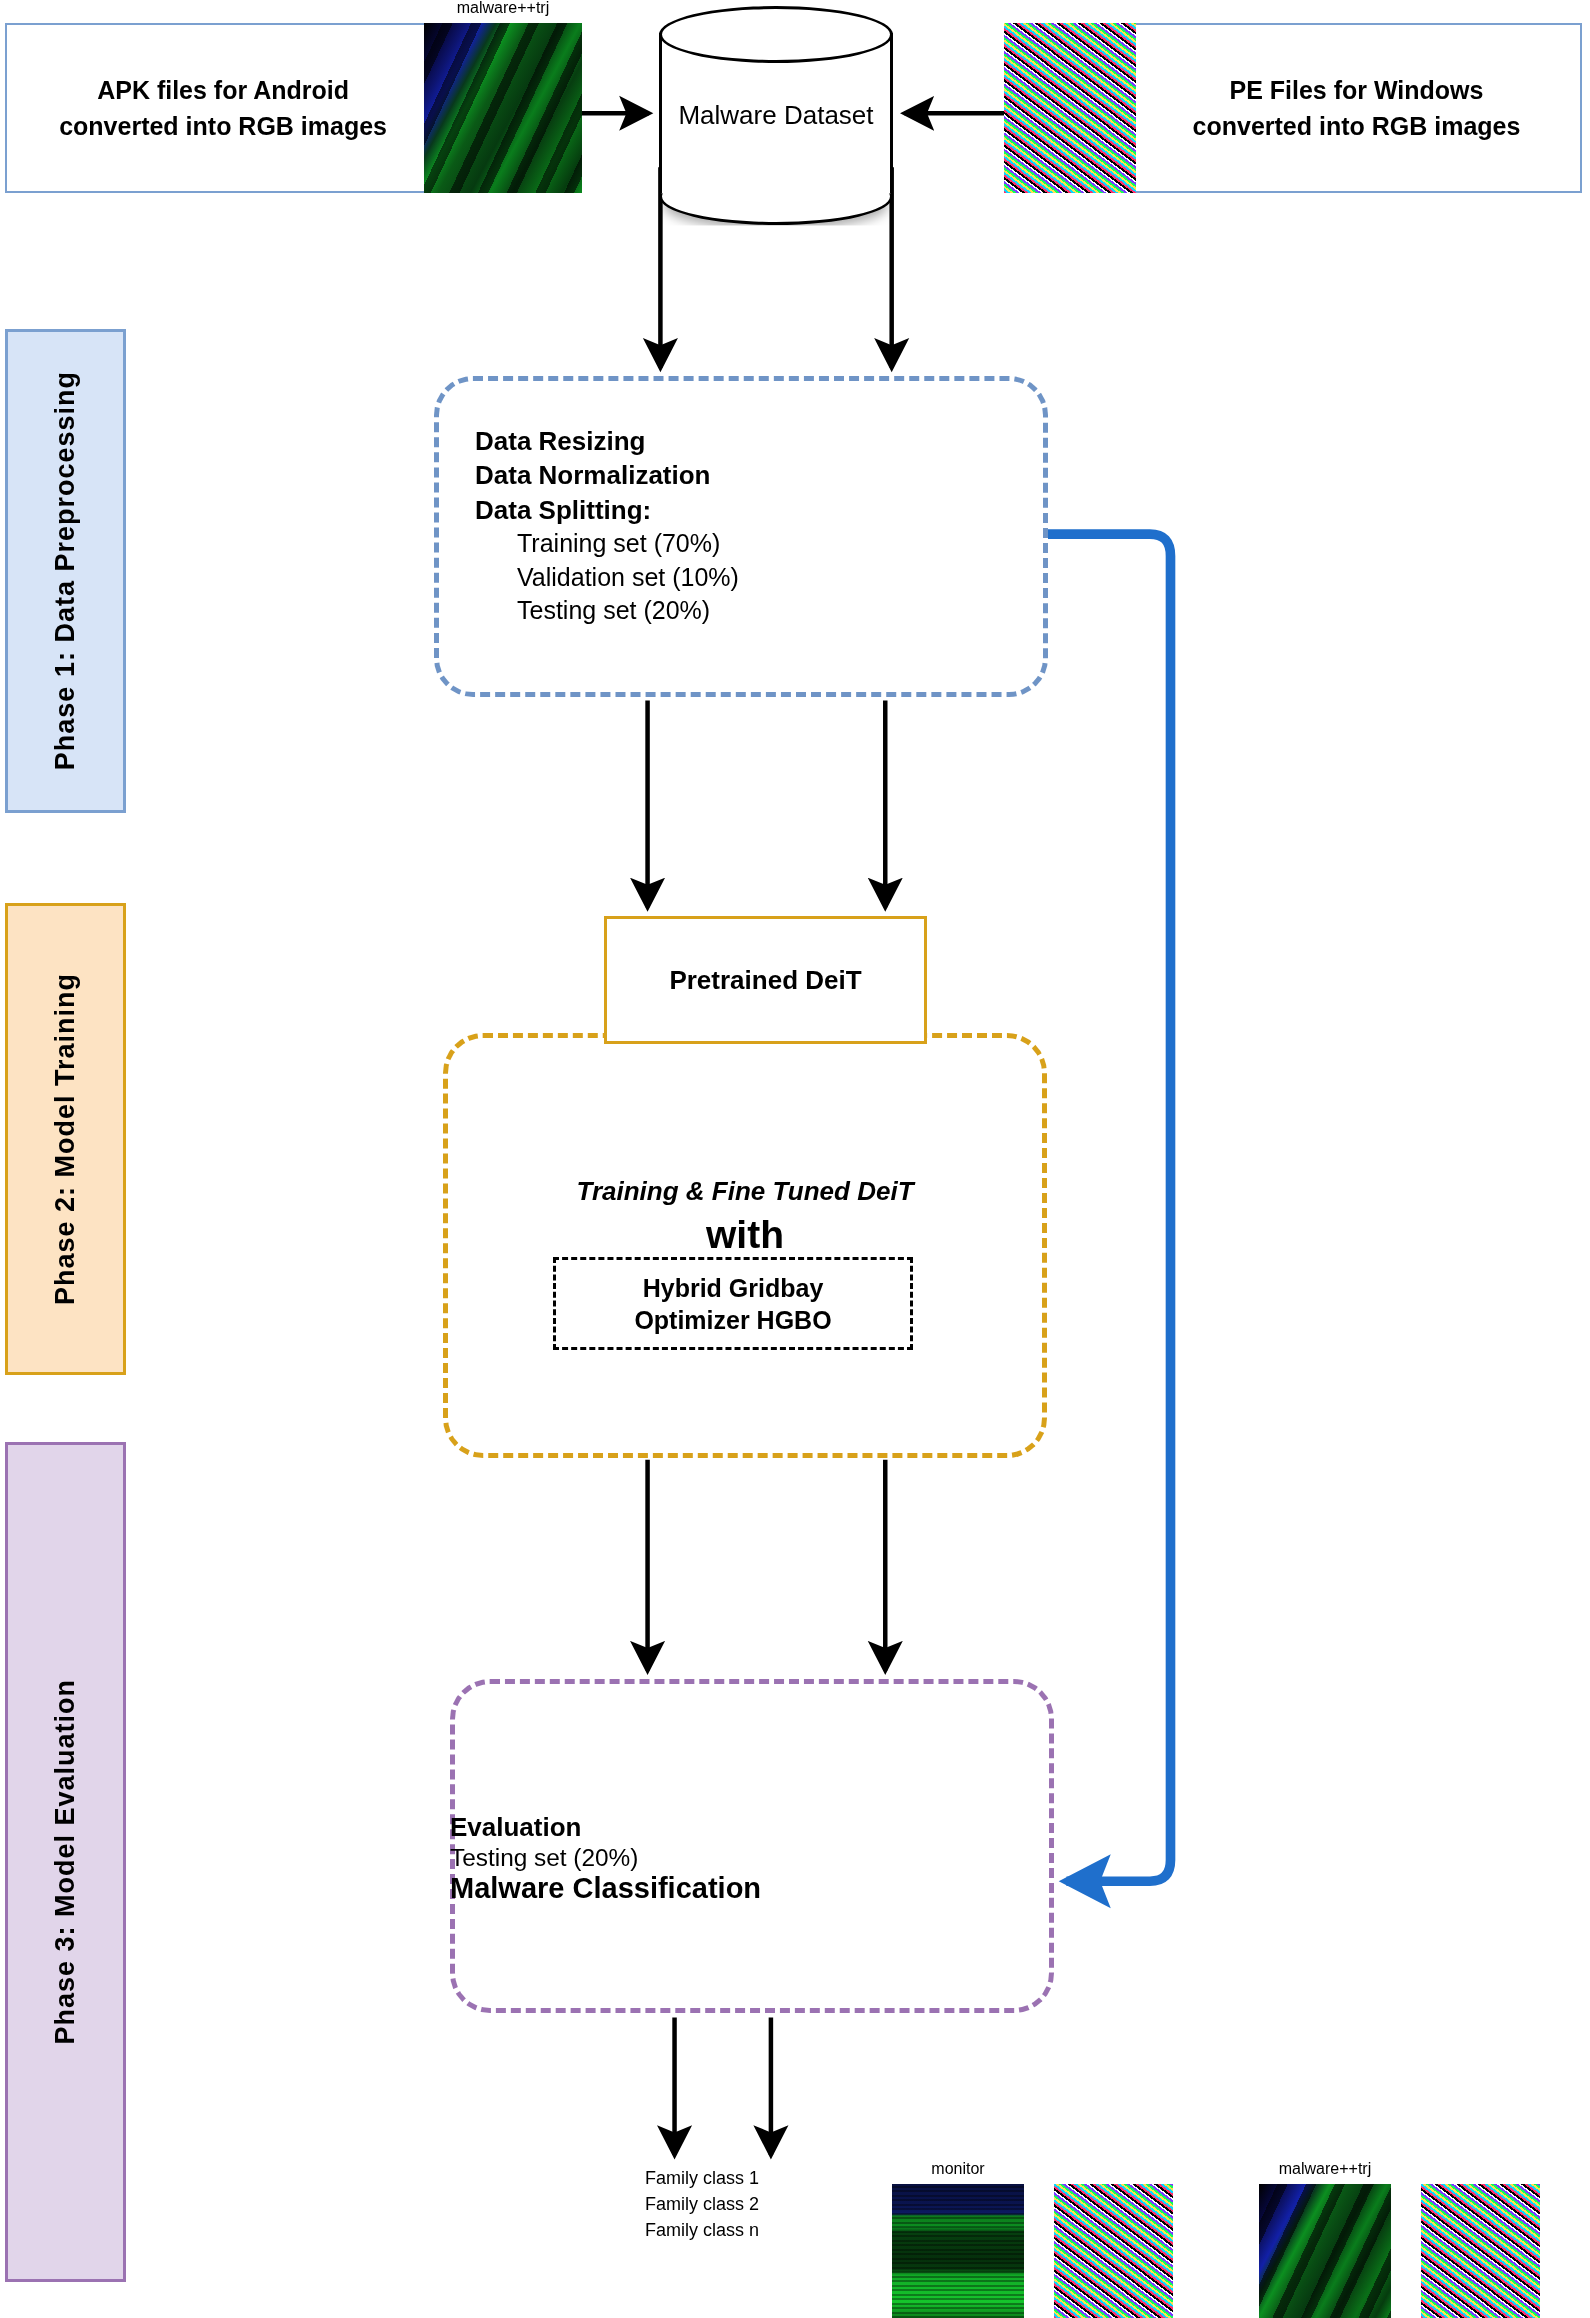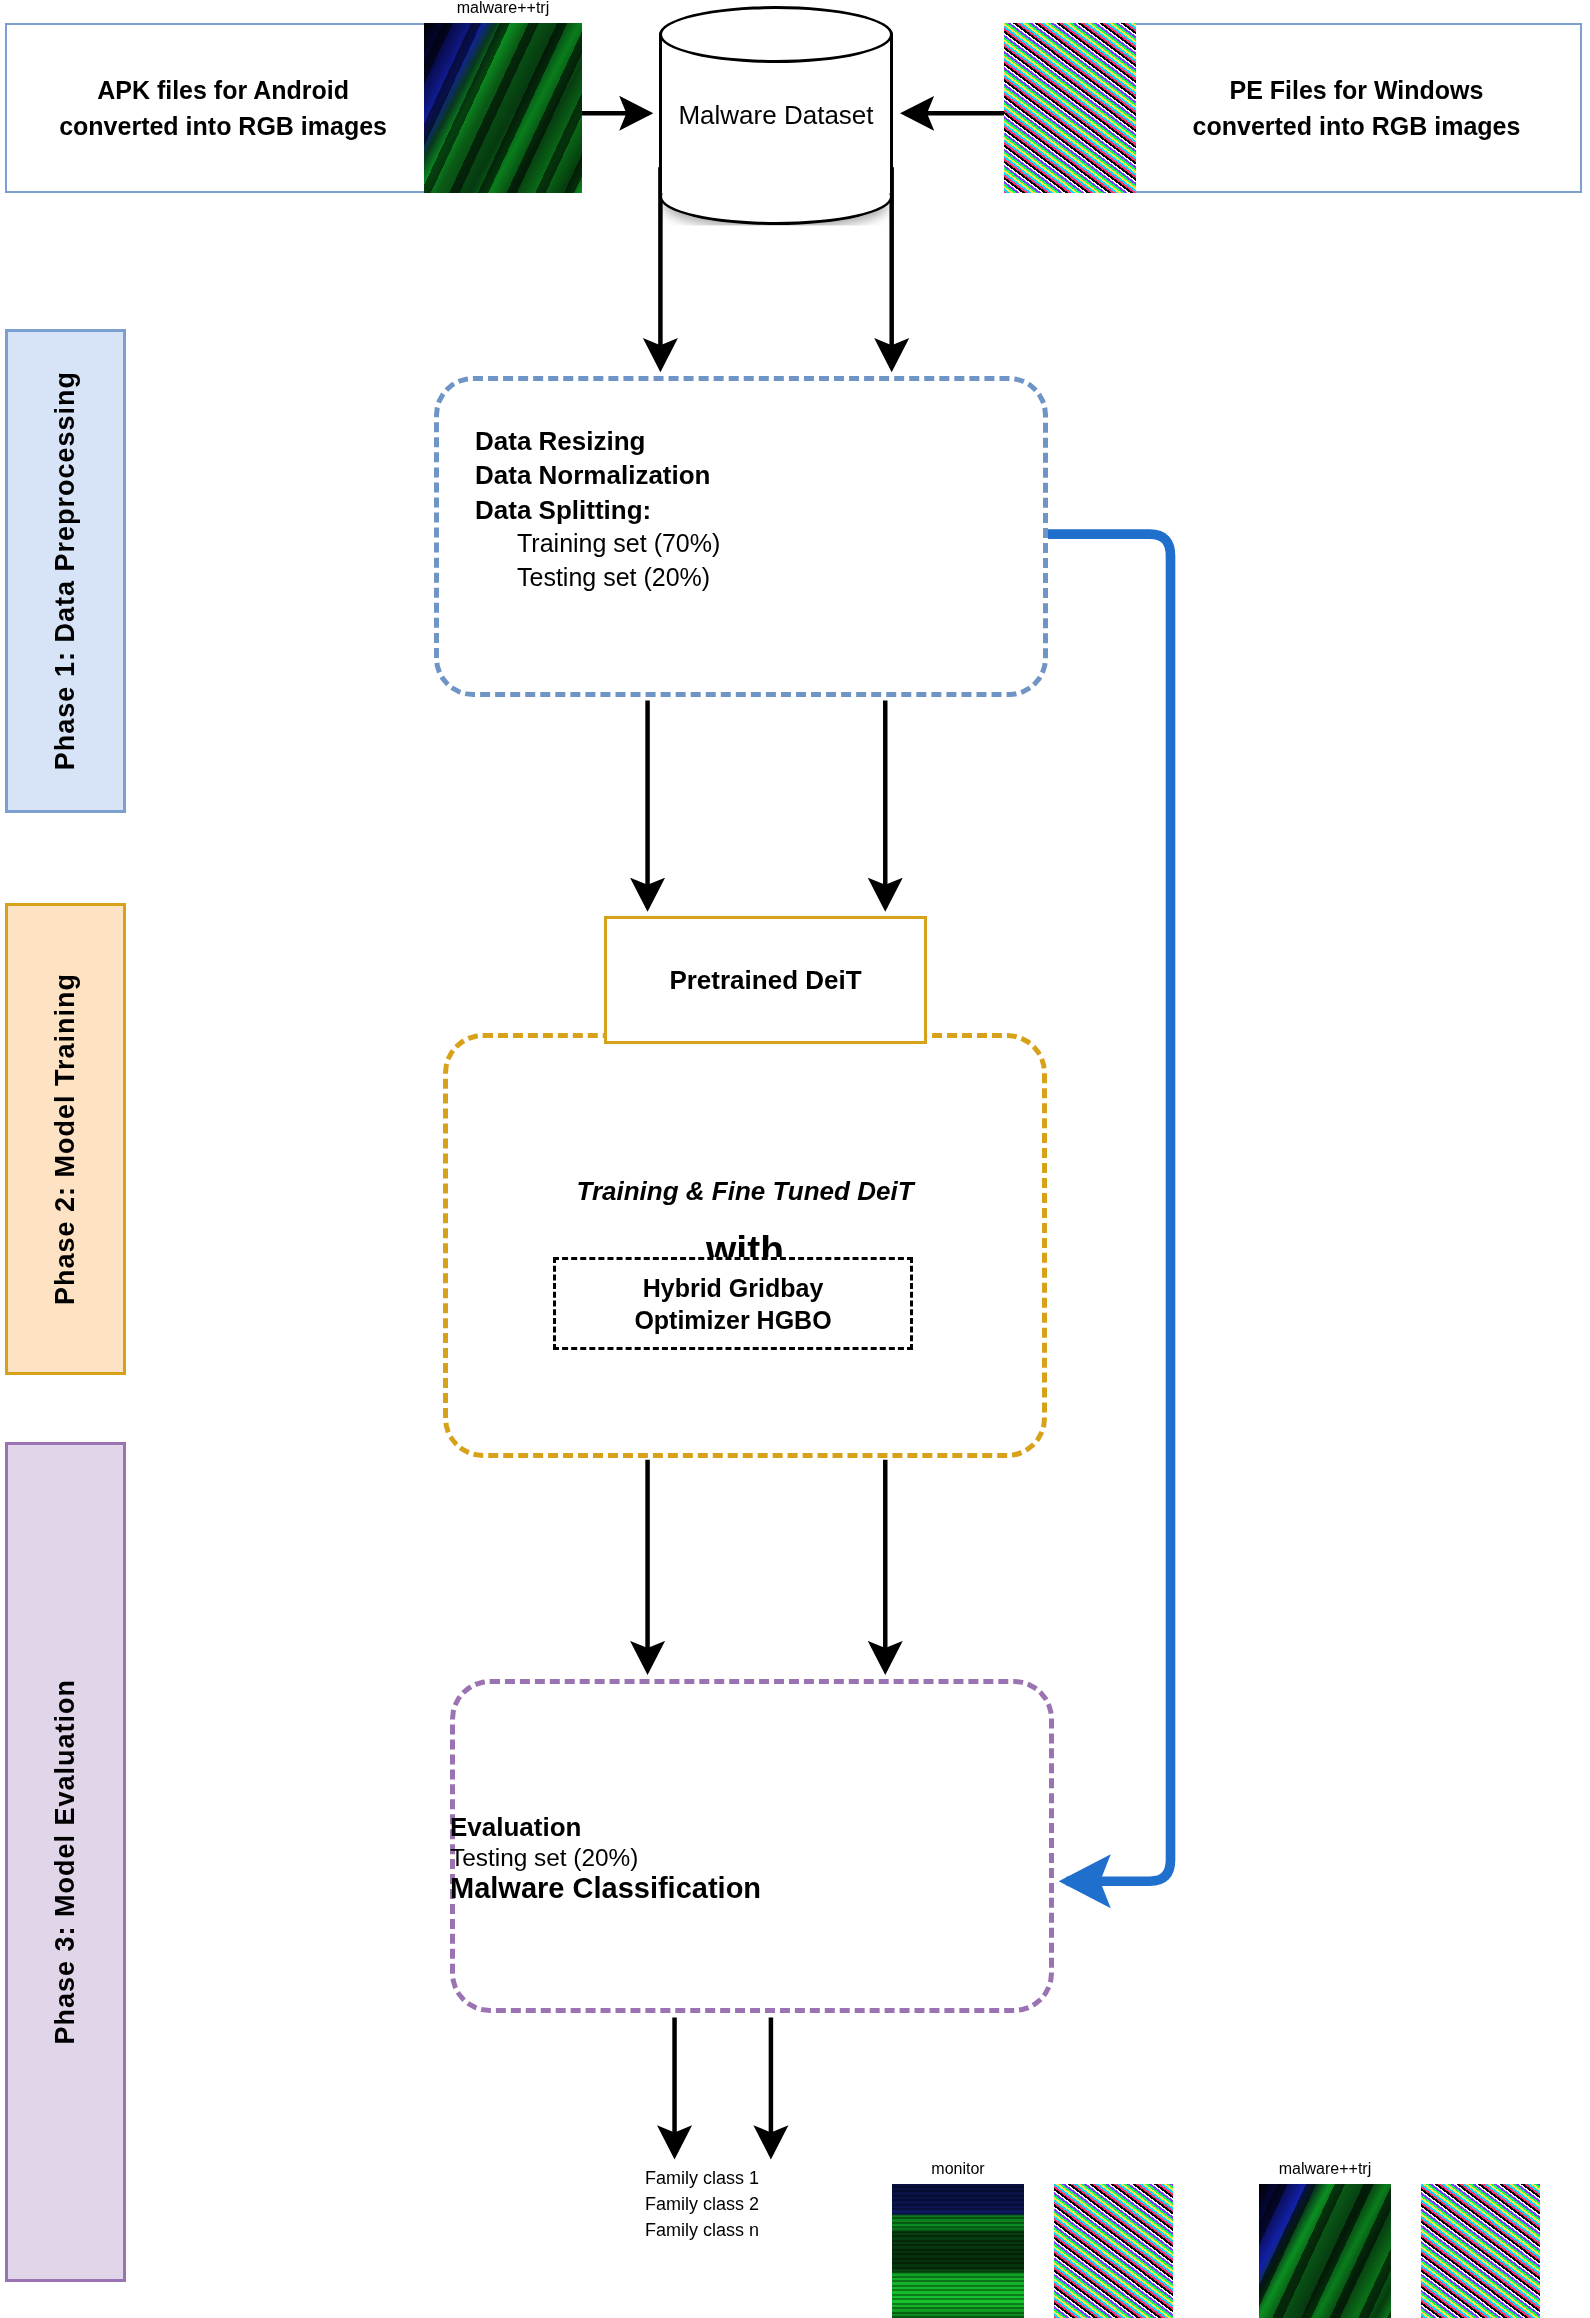--- a/index.html
+++ b/index.html
@@ -92,21 +92,21 @@
   #prep-text .sub{font-size:25px;line-height:1.35;padding-left:42px;}
 
   #pretrained-box{left:604px;top:916px;width:323px;height:128px;border:3.2px solid #d8a11a;}
   #pretrained-box .t{position:absolute;left:0;top:0;width:100%;height:100%;
      display:flex;align-items:center;justify-content:center;font-size:26px;font-weight:bold;}
 
   #train-box{left:443px;top:1033px;width:604px;height:425px;
      border:5.8px dashed #d8a11a;border-radius:40px;background:transparent;}
   #train-text{position:absolute;left:443px;top:1176px;width:604px;text-align:center;color:#000;}
   #train-text .l1{font-size:26px;font-weight:bold;font-style:italic;}
-  #train-text .l2{font-size:39px;font-weight:bold;margin-top:21px;}
+  #train-text .l2{font-size:39px;font-weight:bold;margin-top:6px;}
 
   #hgbo-box{position:absolute;left:553px;top:1257px;width:360px;height:93px;
      box-sizing:border-box;border:3.2px dashed #000;background:#fff;
      display:flex;flex-direction:column;align-items:center;justify-content:center;}
   #hgbo-box .t{font-size:25px;font-weight:bold;line-height:1.28;color:#000;text-align:center;}
 
   #eval-box{left:450px;top:1679px;width:604px;height:334px;
      border:5.8px dashed #9b72b2;border-radius:40px;}
   #eval-text{position:absolute;left:450px;top:1812px;width:604px;color:#000;}
   #eval-text .l1{font-size:26px;font-weight:bold;}
@@ -214,20 +214,21 @@
     <div class="top"></div>
     <div class="lbl">Malware Dataset</div>
   </div>
 
   <div class="procbox" id="prep-box"></div>
   <div id="prep-text">
     <div class="hdr">Data Resizing</div>
     <div class="hdr">Data Normalization</div>
     <div class="hdr">Data Splitting:</div>
     <div class="sub">Training set (70%)</div>
+    <div class="sub">Validation set (10%)</div>
     <div class="sub">Testing set (20%)</div>
   </div>
 
   <div class="procbox" id="train-box"></div>
   <div class="procbox" id="pretrained-box">
     <div class="t">Pretrained DeiT</div>
   </div>
   <div id="train-text">
     <div class="l1">Training &amp; Fine Tuned DeiT</div>
     <div class="l2">with</div>

